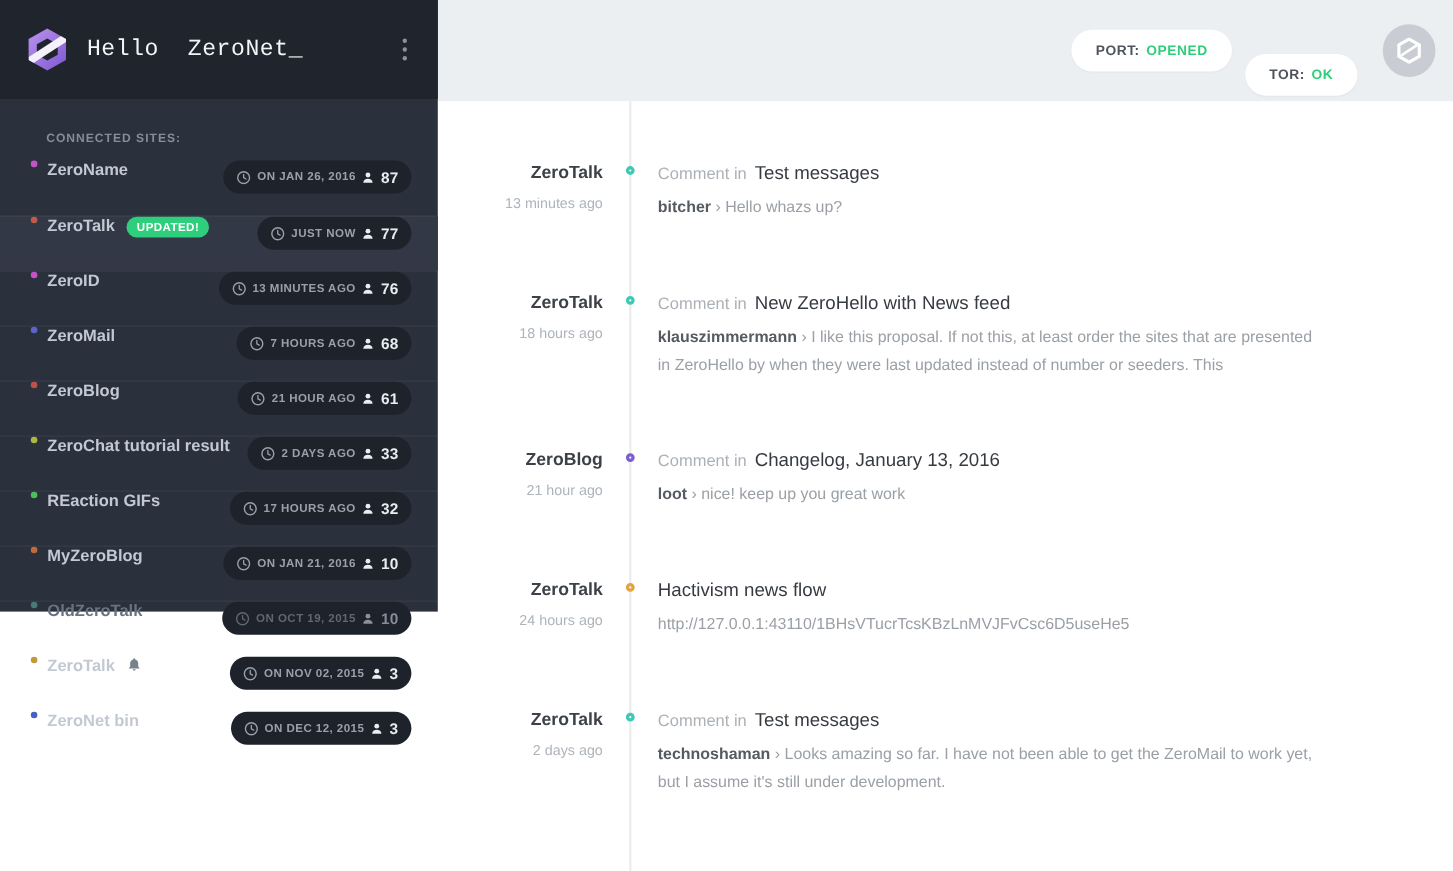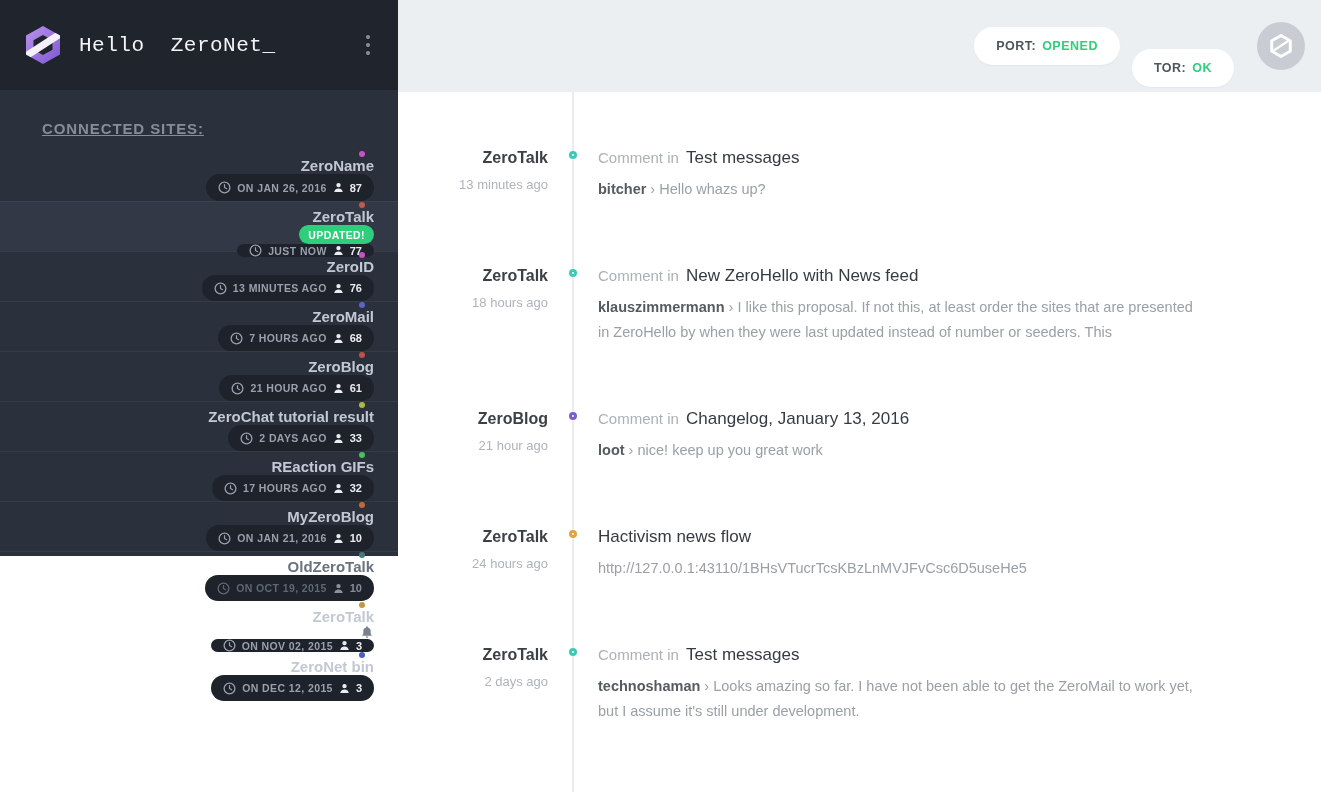--- a/index.html
+++ b/index.html
@@ -11,37 +11,37 @@
              background:#2b313c; z-index:3; }
   .side-header { height:90px; background:#20252d; display:flex; align-items:center;
                  padding:0 20px 0 24px; }
   .logo { width:38px; height:40px; flex:0 0 auto; }
   .app-title { margin-left:17px; color:#f2f4f7; font-size:21px;
                font-family:"Liberation Mono","DejaVu Sans Mono",monospace;
                white-space:pre; letter-spacing:0.5px; flex:1; }
   .menu-dots { display:flex; flex-direction:column; gap:4px; padding:8px; cursor:pointer; }
   .menu-dots i { width:4px; height:4px; border-radius:50%; background:#8a919c; display:block; }
 
-  .section-title { padding:30px 24px 14px 42px; color:#868d98; font-size:15px;
-                   font-weight:bold; letter-spacing:0.9px;text-decoration:underline; }
+  .section-title { padding:30px 24px 14px 42px; color:#868d98; font-size:11px;
+                   font-weight:bold; letter-spacing:0.9px; }
   .site-list { list-style:none; }
-  .site-row { height:50px; display:flex; align-items:flex-end;
-              padding:0 24px 0 28px; cursor:pointer;flex-direction:column; }
+  .site-row { height:50px; display:flex; align-items:flex-start;
+              padding:0 24px 0 28px; cursor:pointer; }
   .site-row + .site-row { border-top:1px solid rgba(255,255,255,0.055); }
   .row-updated { background:#323845; }
   .dot { width:6px; height:6px; border-radius:50%; margin-right:9px; flex:0 0 auto; }
   .site-name { font-size:15px; font-weight:bold; color:#c3c9d3; white-space:nowrap; }
   .updated-badge { margin-left:11px; background:#2fce7c; color:#fff; font-size:10.5px;
                    font-weight:bold; letter-spacing:0.4px; padding:4px 9px 3px;
                    border-radius:11px; }
   .bell { margin-left:11px; display:flex; align-items:center; }
   .pill { margin-left:auto; background:#1d222b; border-radius:15px; height:30px;
           display:flex; align-items:center; padding:0 12px; gap:6px; white-space:nowrap; }
   .pill-time { font-size:10.5px; font-weight:bold; color:#99a0ab; letter-spacing:0.4px; }
-  .pill-count { font-size:11px; font-weight:bold; color:#e9ecf0; }
+  .pill-count { font-size:14px; font-weight:bold; color:#e9ecf0; }
   .row-dimmed .site-name { color:#6a7280; }
   .row-dimmed .pill-time { color:#5f6772; }
   .row-dimmed .pill-count { color:#858d99; }
   .row-dimmed .pill svg { opacity:0.55; }
 
   
   .main { position:absolute; left:398px; top:0; width:923px; height:792px; background:#fff; }
   .topbar { height:92px; background:#eceff2; display:flex; align-items:center;
             justify-content:flex-end; padding-right:16px; }
   .top-badge { background:#fff; border-radius:20px; height:38px; display:flex;

